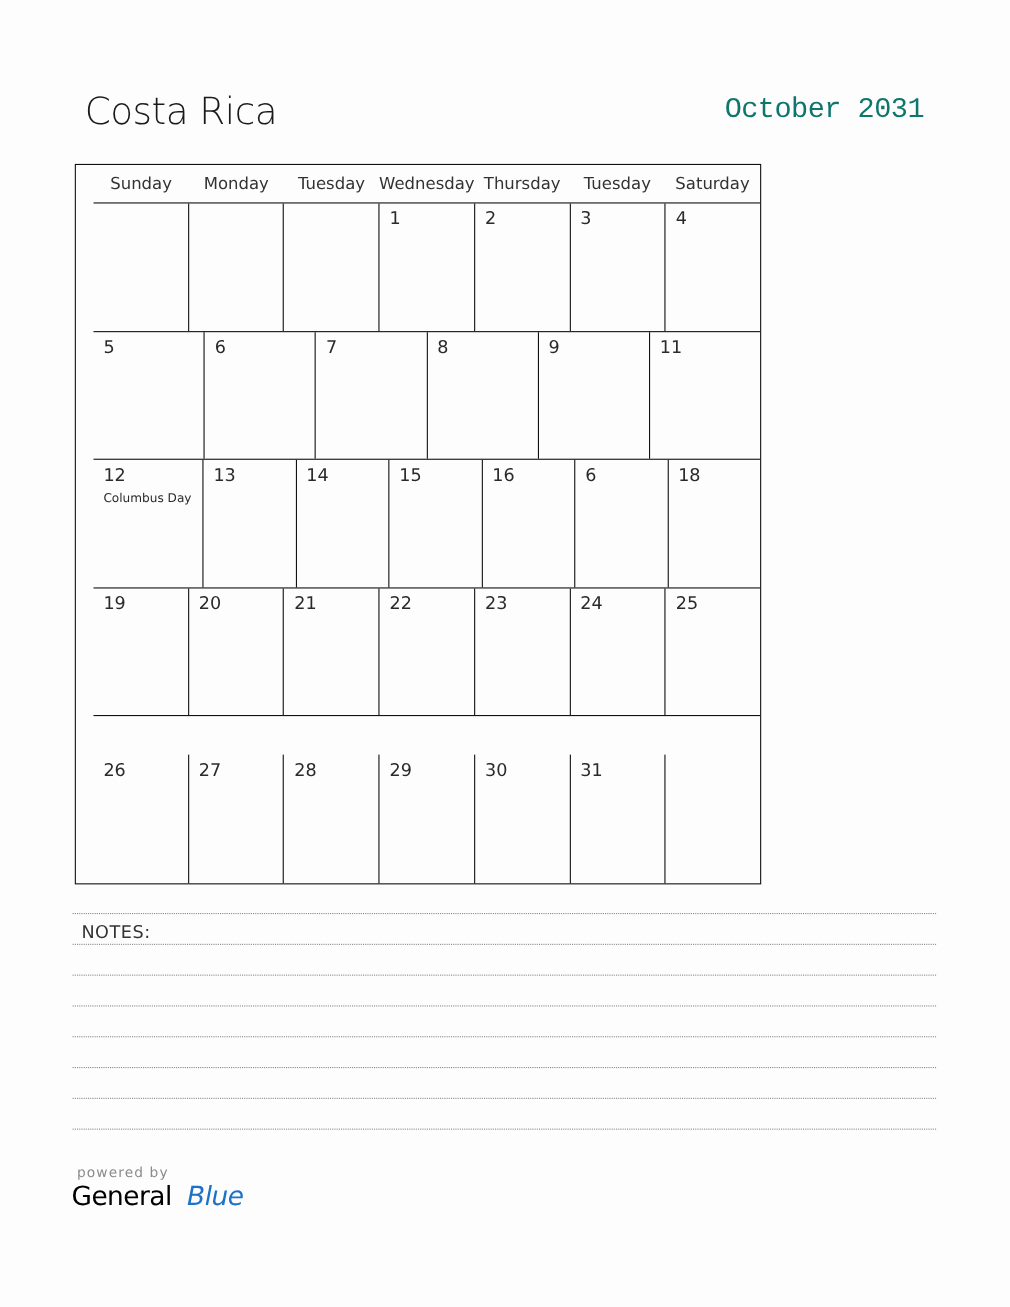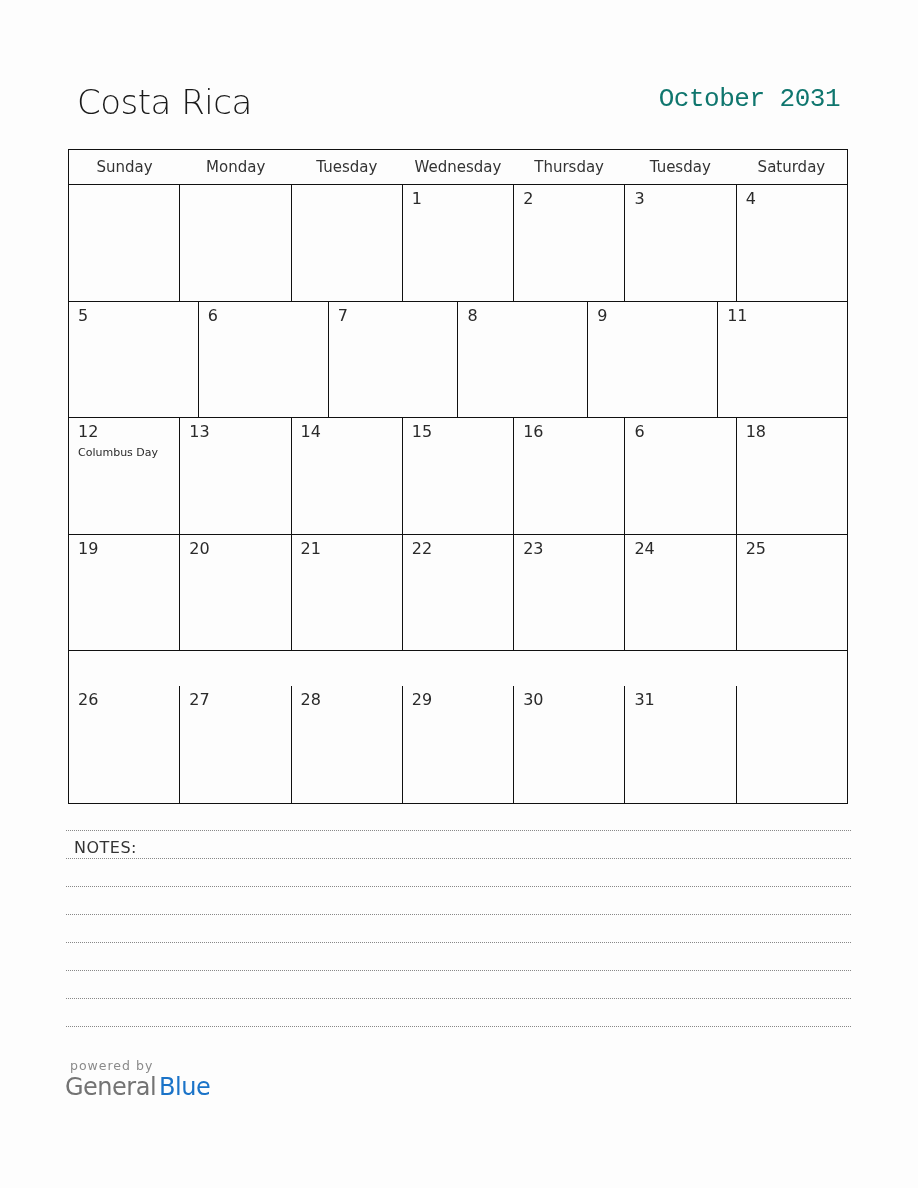--- a/index.html
+++ b/index.html
@@ -17,23 +17,24 @@
       color: #1a1a1a;
     }
     .month {
       position: absolute; right: 78px; top: 84px;
       font-size: 26px; font-weight: 300; letter-spacing: -0.5px;
       color: #0f766e;
       font-family: Liberation Mono, monospace;
     }
     .calendar {
       position: absolute; left: 68px; top: 149px;
-      width: 780px;
+      width: 624px;
       border: 1.5px solid #111;
       box-sizing: border-box;
+      padding-left: 16px;
     }
     .dow-row {
       display: flex; height: 35px;
       border-bottom: 1.5px solid #111;
       box-sizing: border-box;
     }
     .dow {
       flex: 1; text-align: center;
       font-size: 15px; line-height: 35px;
       color: #333;
@@ -70,22 +71,22 @@
     }
     .powered {
       position: absolute; left: 70px; top: 1058px;
       font-size: 12.5px; color: #8a8a8a; letter-spacing: 1px;
     }
     .brand {
       position: absolute; left: 65px; top: 1073px;
       font-size: 24px; letter-spacing: -0.5px;
       font-family: "DejaVu Sans", sans-serif;
     }
-    .brand .general { color: #737373; }
-    .brand .blue { color: #1a73c8; margin-left: 3px; }
+    .brand .general { color: #000000; }
+    .brand .blue { color: #1a73c8; margin-left: 14px; font-style: italic; }
   </style>
 </head>
 <body>
 
 <div class="country">Costa Rica</div>
 <div class="month">October 2031</div>
 
 <div class="calendar">
   <div class="dow-row">
     <div class="dow">Sunday</div>

